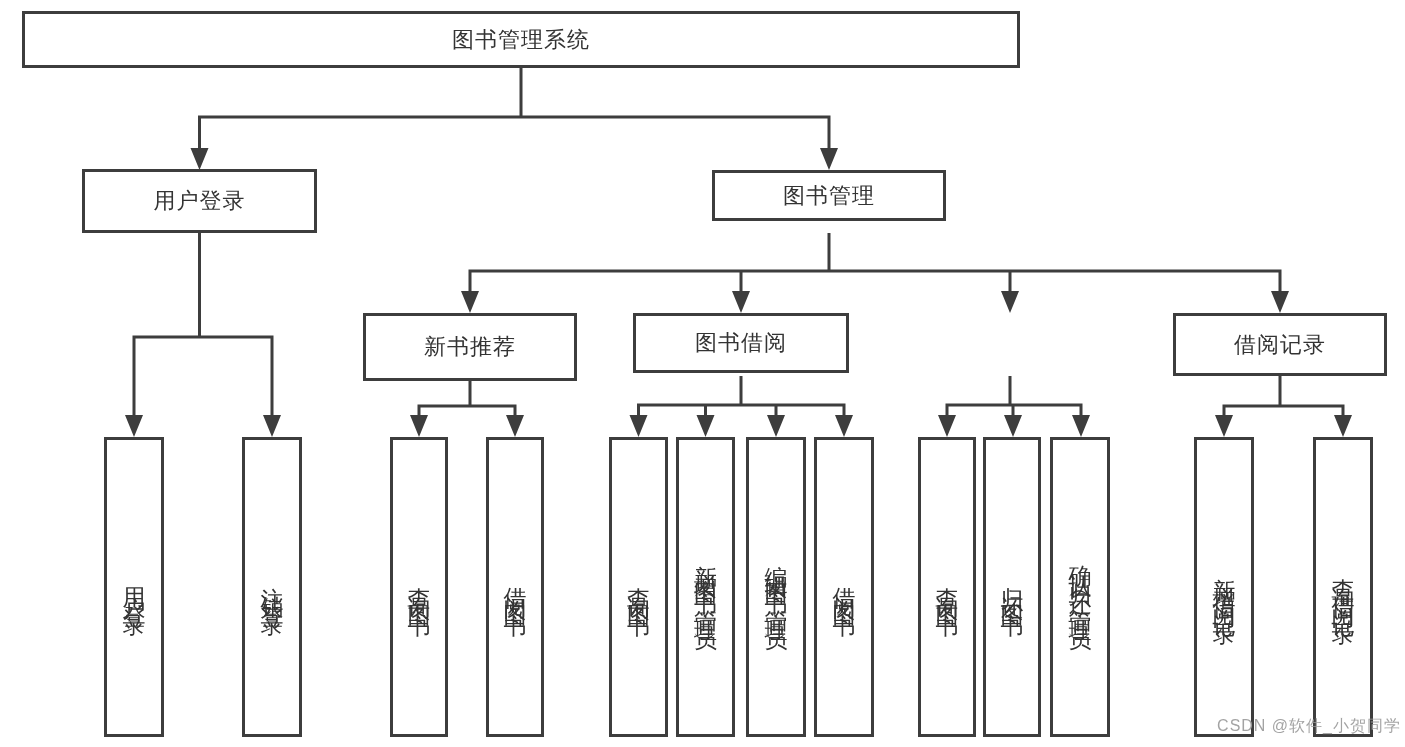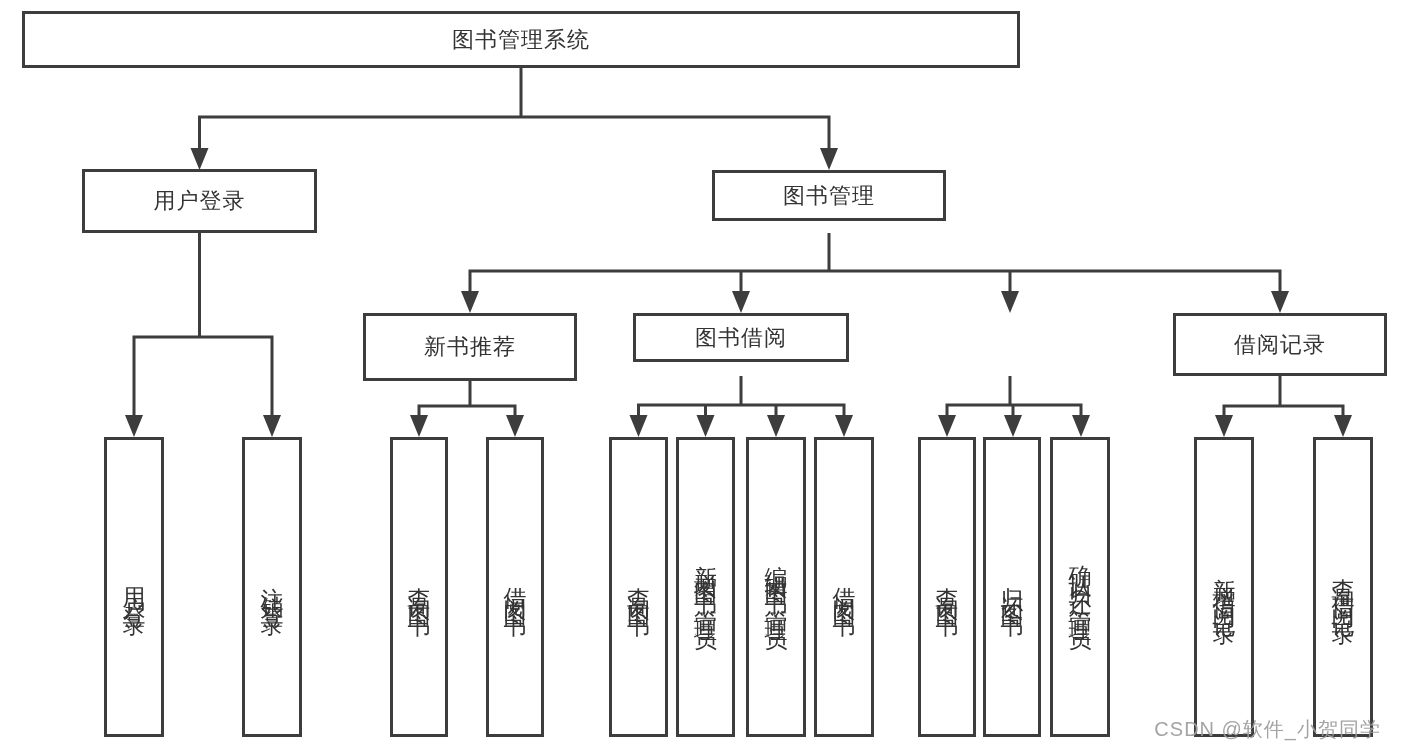--- a/index.html
+++ b/index.html
@@ -26,22 +26,22 @@
   .leaf{font-size:23px;letter-spacing:0;}
   .leaf .vtext{
     writing-mode:vertical-rl;
     text-orientation:mixed;
     letter-spacing:9px;
     line-height:1;
     white-space:nowrap;
   }
   #watermark{
     position:absolute;
-    right:24px;top:716px;
-    font-size:20px;
+    right:4px;top:716px;
+    font-size:16px;
     color:rgba(158,158,158,0.95);
     letter-spacing:1px;
     white-space:nowrap;
   }
 </style>
 </head>
 <body>
 
 <div id="stage">
 
@@ -78,21 +78,21 @@
   <div class="node" style="left:82px;top:169px;width:235px;height:64px">
     <span>用户登录</span>
   </div>
   <div class="node" style="left:712px;top:170px;width:234px;height:51px">
     <span>图书管理</span>
   </div>
 
   <div class="node" style="left:363px;top:313px;width:214px;height:68px">
     <span>新书推荐</span>
   </div>
-  <div class="node" style="left:633px;top:313px;width:216px;height:49px">
+  <div class="node" style="left:633px;top:313px;width:216px;height:60px">
     <span>图书借阅</span>
   </div>
   <div class="node" style="left:1173px;top:313px;width:214px;height:63px">
     <span>借阅记录</span>
   </div>
 
   <div class="node leaf" style="left:104px;top:437px;width:60px;height:300px">
     <span class="vtext">用户登录</span>
   </div>
   <div class="node leaf" style="left:242px;top:437px;width:60px;height:300px">

